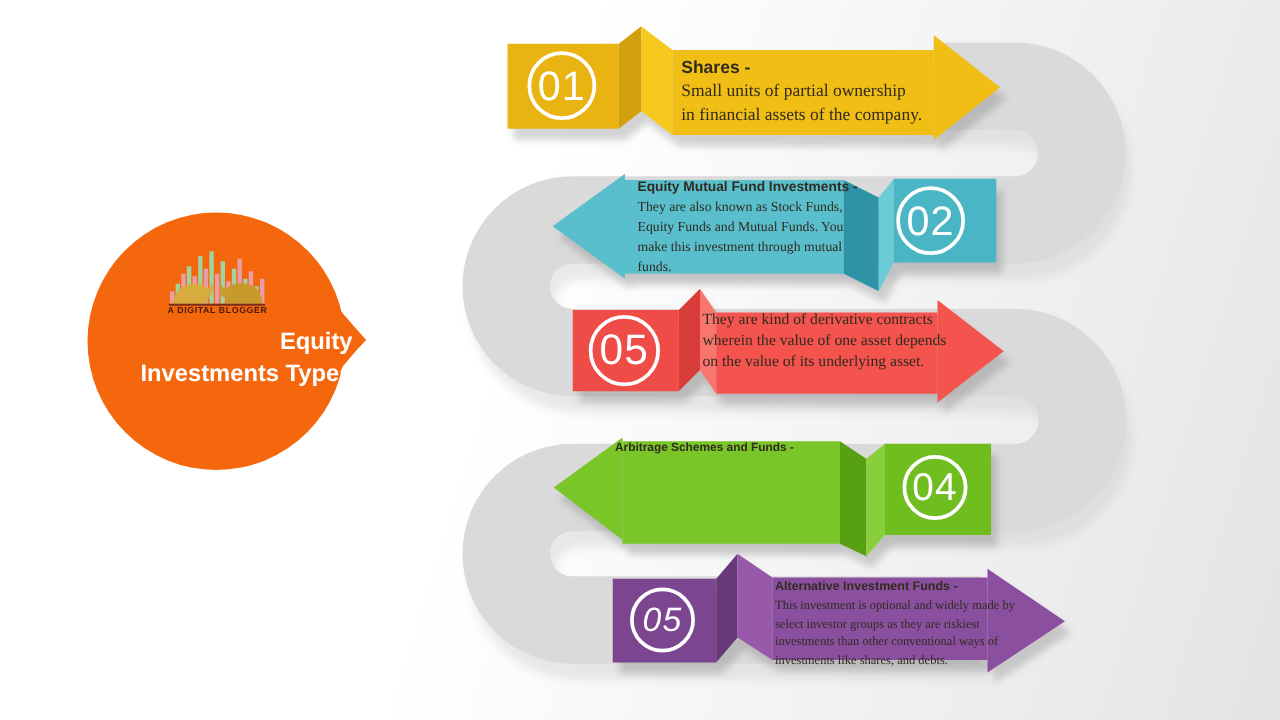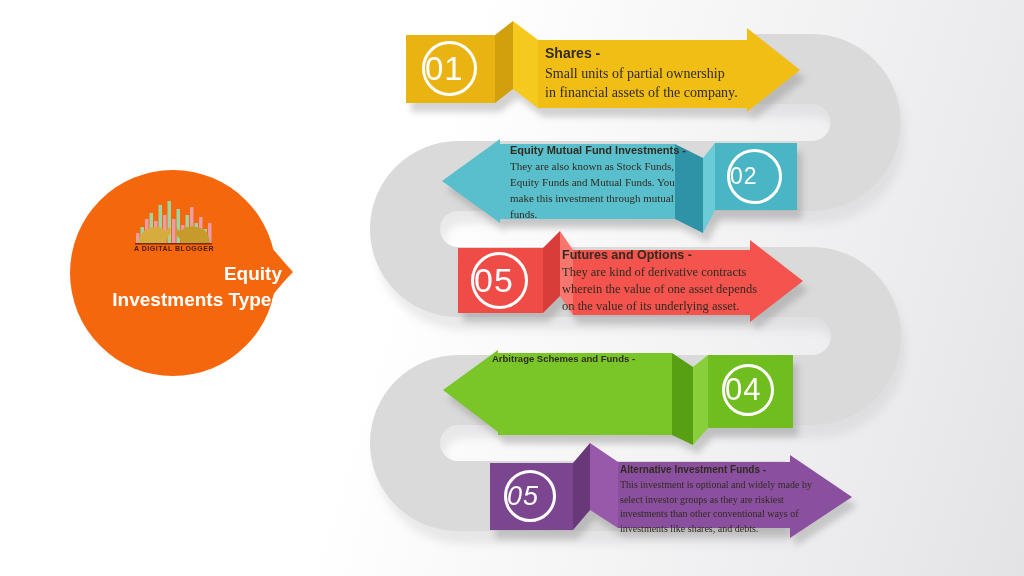--- a/index.html
+++ b/index.html
@@ -27,31 +27,31 @@
   .arrow>svg{position:absolute;left:0;top:0;filter:drop-shadow(5px 9px 3px rgba(100,100,100,.28));}
   .pblock{fill:var(--block);} .pdark{fill:var(--dark);} .pbright{fill:var(--bright);}
   .pbody{fill:var(--body);} .phead{fill:var(--body);}
   .a1{--block:#E9B411;--dark:#D2A00C;--bright:#F6C91F;--body:#F0BE15;}
   .a2{--block:#4AB5C4;--dark:#2E93A6;--bright:#6BCBD6;--body:#59BFCC;}
   .a3{--block:#EF4B47;--dark:#D83D39;--bright:#F8766E;--body:#F4534E;}
   .a4{--block:#6FBD1F;--dark:#57A013;--bright:#88CF3B;--body:#7AC629;}
   .a5{--block:#7B4590;--dark:#693879;--bright:#9859AB;--body:#8A4F9E;}
   .badge{
     position:absolute;box-sizing:border-box;border:3px solid #ffffff;border-radius:50%;
-    display:flex;align-items:center;color:#ffffff;letter-spacing:1px;
+    display:flex;align-items:center;justify-content:center;color:#ffffff;letter-spacing:1px;
   }
   .step-text{position:absolute;color:#312b20;}
   .step-title{font-weight:bold;}
   .step-desc{white-space:pre-line;font-family:Liberation Serif, serif;}
   
   .a1{left:405px;top:21px;width:396px;height:93px;}
   .a1 .badge{left:17px;top:20px;width:55px;height:55px;font-size:33px;}
   .a1 .step-text{left:140px;top:23px;width:240px;font-size:14px;line-height:19.5px;}
   .a2{left:442px;top:136px;width:356px;height:101px;}
-  .a2 .badge{left:285px;top:13px;width:55px;height:55px;font-size:23px;}
+  .a2 .badge{left:275px;top:13px;width:55px;height:55px;font-size:33px;}
   .a2 .step-text{left:52px;top:6px;width:195px;font-size:11px;line-height:16px;margin-left:16px;}
   .a3{left:458px;top:231px;width:346px;height:92px;}
   .a3 .badge{left:13px;top:21px;width:57px;height:57px;font-size:34px;}
   .a3 .step-text{left:104px;top:16px;width:240px;font-size:12.5px;line-height:17px;}
   .a4{left:443px;top:348px;width:350px;height:98px;}
   .a4 .badge{left:279px;top:16px;width:52px;height:52px;font-size:31px;}
   .a4 .step-text{left:49px;top:4px;width:218px;font-size:9.5px;line-height:13.6px;}
   .a5{left:490px;top:443px;width:362px;height:96px;}
   .a5 .badge{left:14px;top:27px;width:52px;height:52px;font-size:27px;font-style:italic;}
   .a5 .step-text{left:130px;top:20px;width:228px;font-size:10px;line-height:14.8px;}
@@ -148,21 +148,20 @@
       <rect class="pblock" x="0" y="17" width="85" height="65"></rect>
       <polygon class="pdark" points="85,17 102,0 102,65 85,82"></polygon>
       <polygon class="pbright" points="102,0 115,19 115,84 102,65"></polygon>
       <rect class="pbody" x="115" y="19" width="177" height="65"></rect>
       <polygon class="phead" points="292,9 345,50 292,91"></polygon>
     </svg>
     <div class="badge">
         <span>05</span>
       </div>
     <div class="step-text">
-      <div class="step-title">Futures and Options -</div>
       <div class="step-desc">They are kind of derivative contracts
 wherein the value of one asset depends
 on the value of its underlying asset.</div>
     </div>
   </div>
 
   <div class="arrow a4">
     <svg width="350" height="98">
       <polygon class="phead" points="0,42 55,2 55,84"></polygon>
       <rect class="pbody" x="55" y="5" width="174" height="82"></rect>

